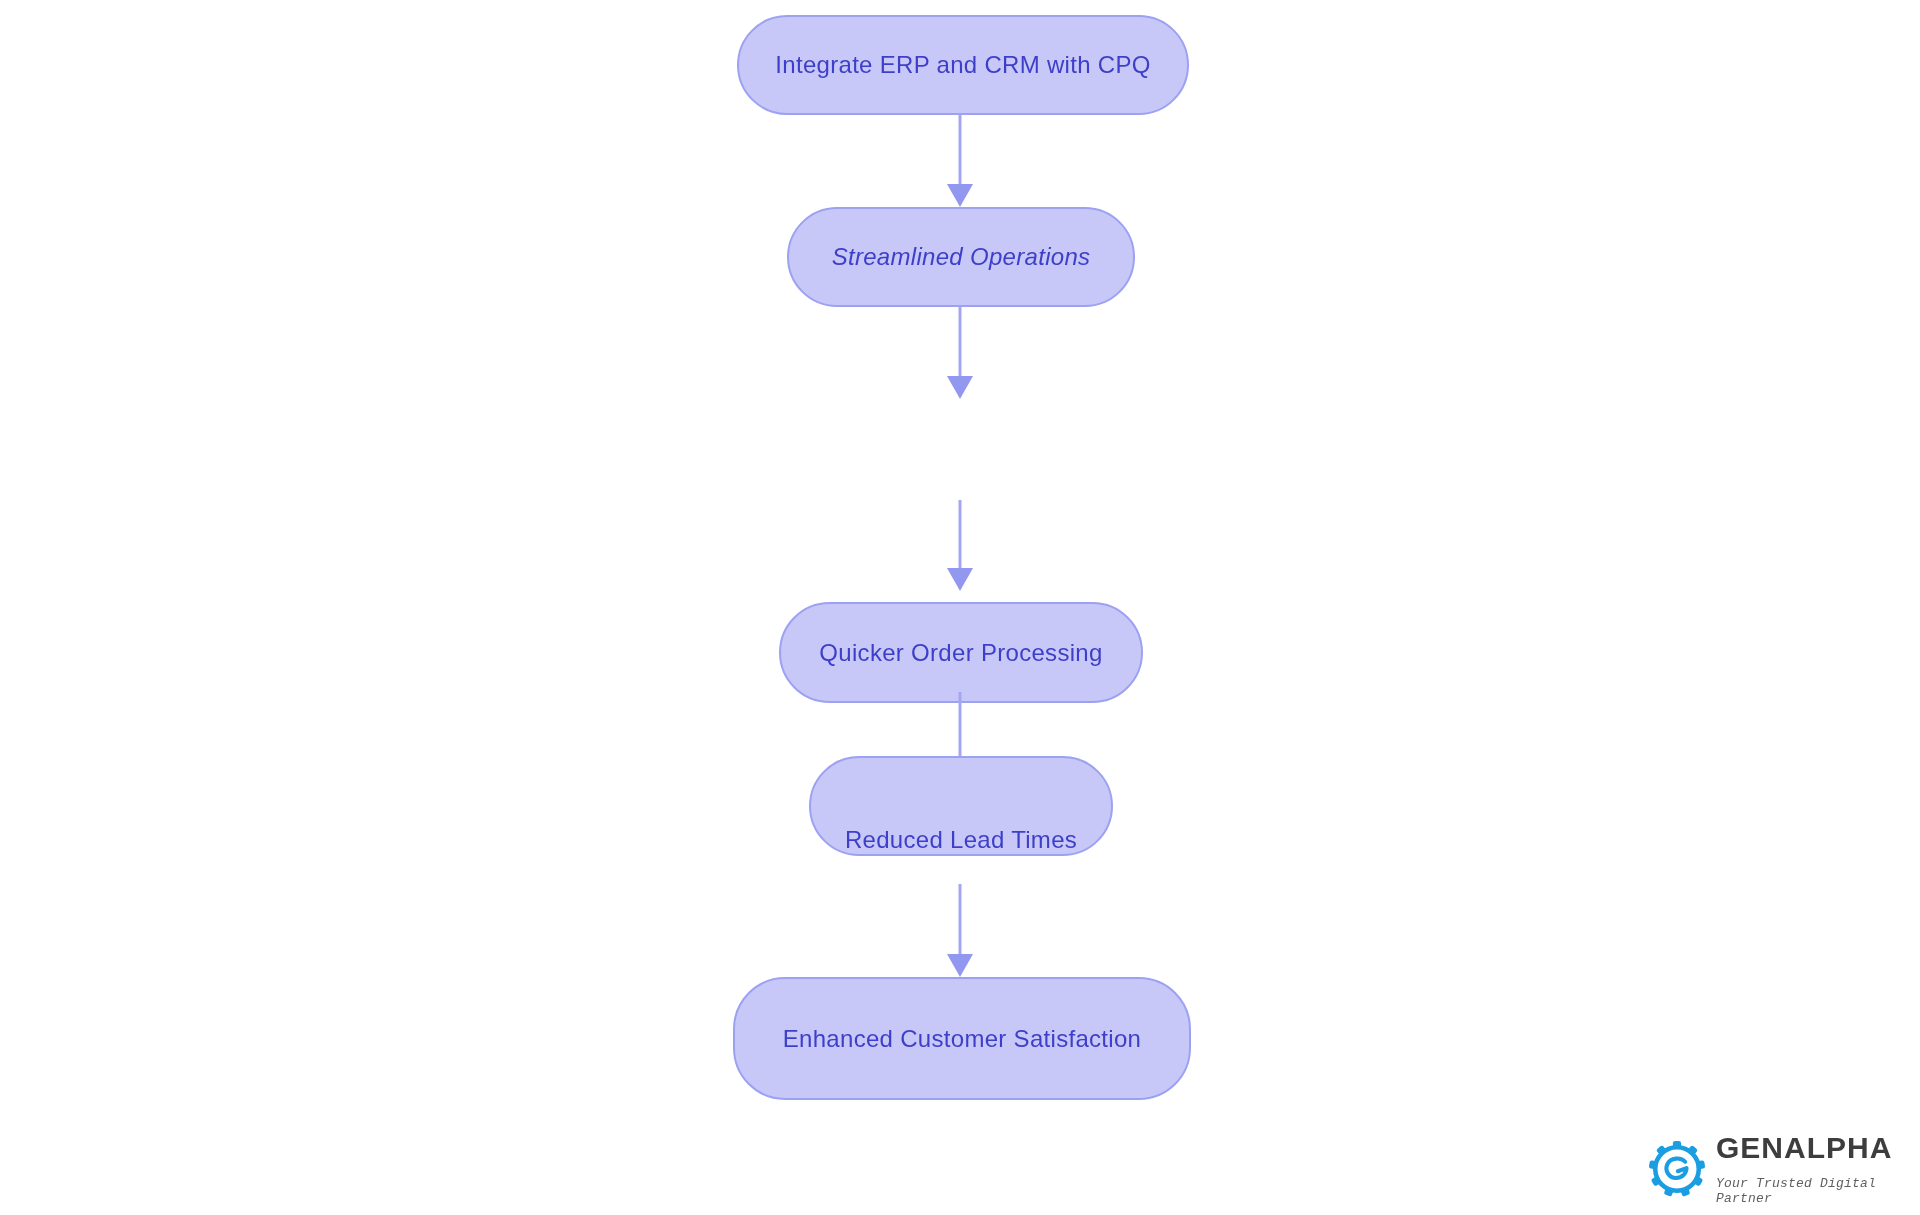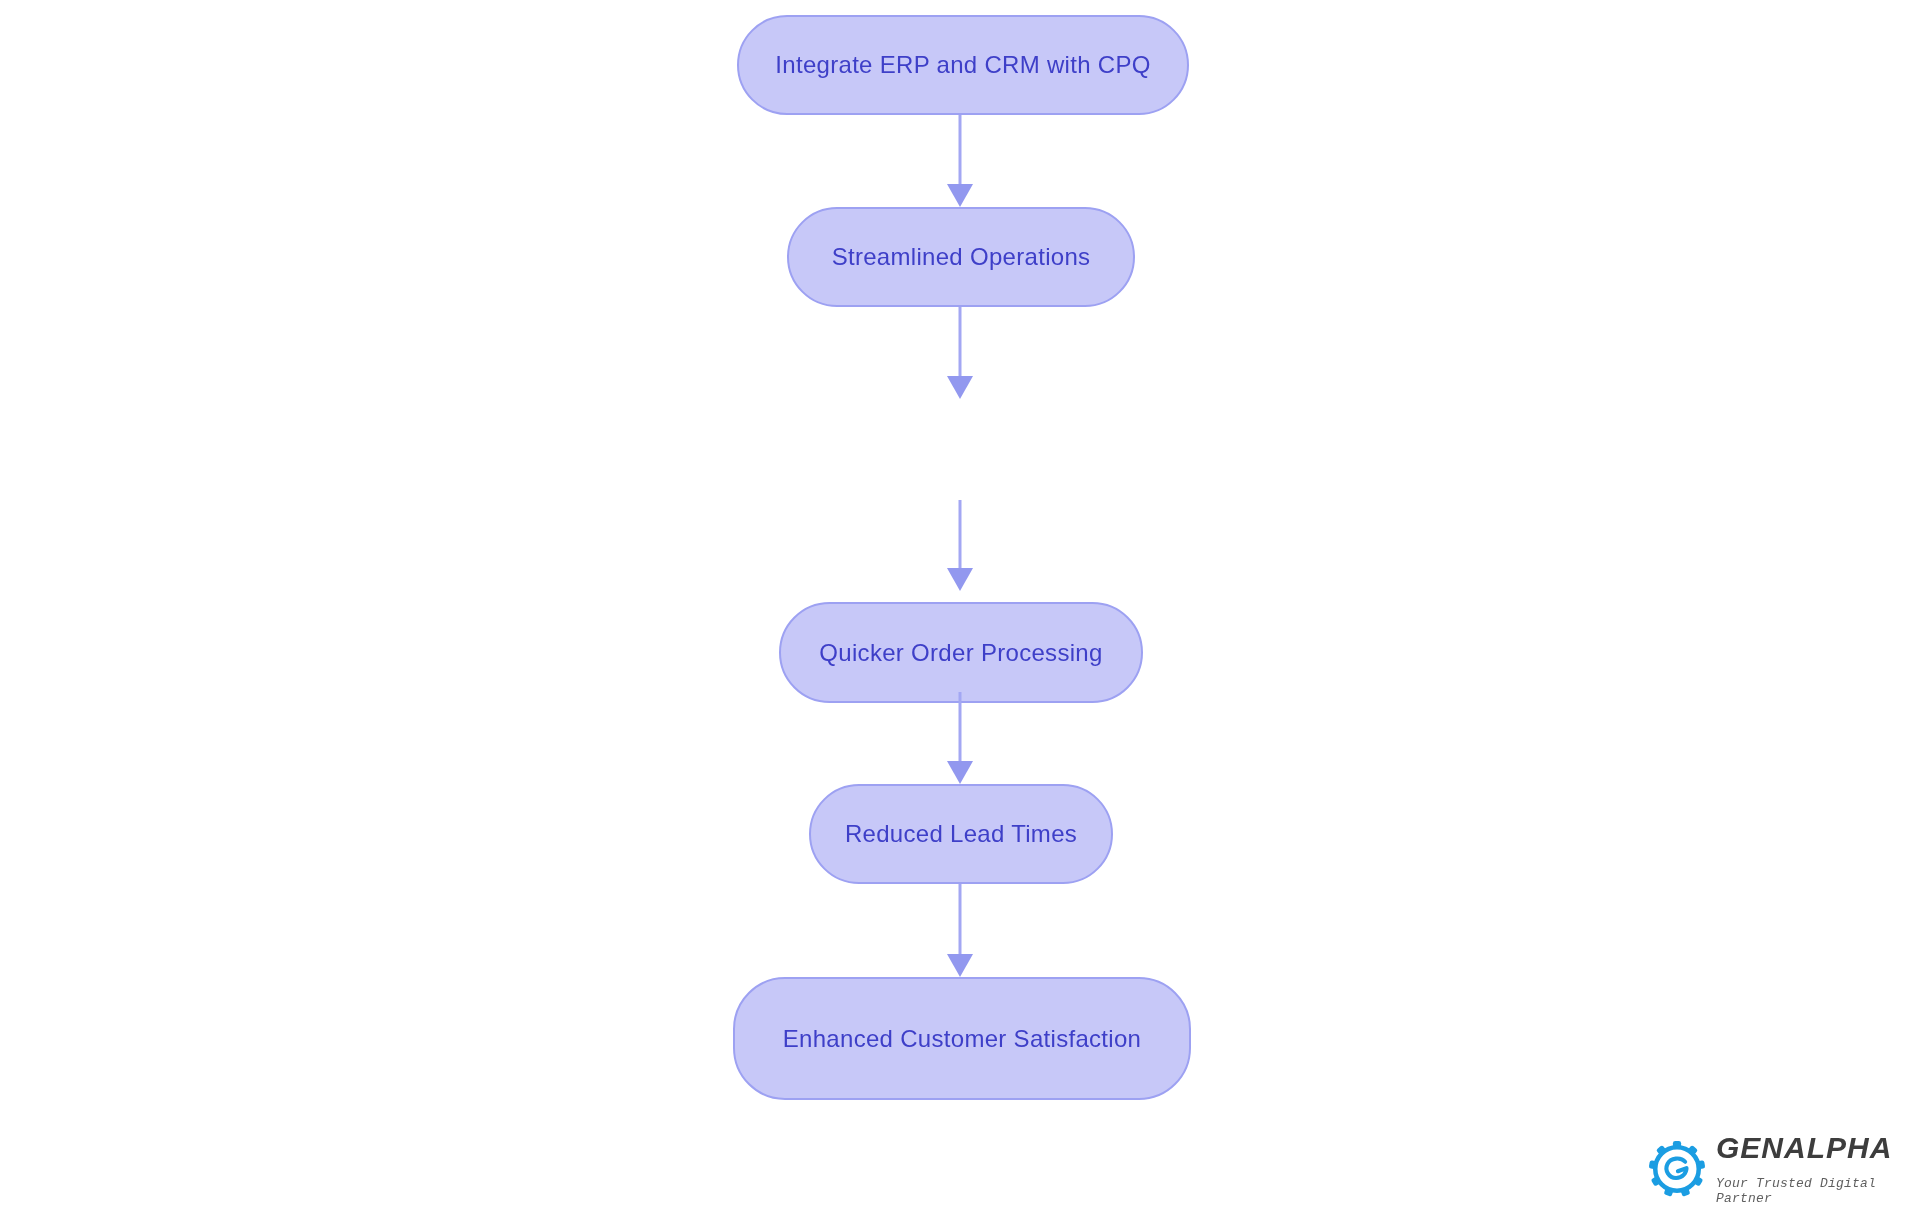--- a/index.html
+++ b/index.html
@@ -23,24 +23,24 @@
     background: var(--node-fill, #c7c8f8);
     border: 2px solid var(--node-border, #9da1f2);
     border-radius: 52px;
     box-sizing: border-box;
     color: var(--node-text, #3e3fc8);
     font-size: 24px;
     letter-spacing: 0.3px;
     text-align: center;
   }
   .n1 { left: 737px; top: 15px;  width: 452px; height: 100px; }
-  .n2 { left: 787px; top: 207px; width: 348px; height: 100px; }
+  .n2 { left: 787px; top: 207px; width: 348px; height: 100px; font-style: italic; }
   .n3 { left: 781px; top: 399px; width: 360px; height: 101px; }
   .n4 { left: 779px; top: 591px; width: 364px; height: 101px; margin-top: 11px; }
-  .n5 { left: 809px; top: 784px; width: 304px; height: 100px; }
+  .n5 { left: 809px; top: 756px; width: 304px; height: 100px; align-items: flex-end; }
   .n6 { left: 733px; top: 977px; width: 458px; height: 123px; }
 
   .arrow {
     position: absolute;
     left: 960px;
     width: 26px;
     transform: translateX(-50%);
   }
   .a1 { top: 115px; height: 92px; }
   .a2 { top: 307px; height: 92px; }
@@ -85,21 +85,20 @@
     display: flex;
     flex-direction: column;
     justify-content: center;
   }
   .logo-name {
     font-size: 30px;
     font-weight: bold;
     letter-spacing: 1px;
     color: var(--logo-name-color, #3d3d3d);
     line-height: 1.05;
-    font-style: italic;
   }
   .logo-tagline {
     font-size: 13px;
     font-style: italic;
     color: var(--logo-tagline-color, #5f5f5f);
     margin-top: 12px;
     letter-spacing: 0.2px;
     font-family: Liberation Mono, monospace;
   }
 </style>

